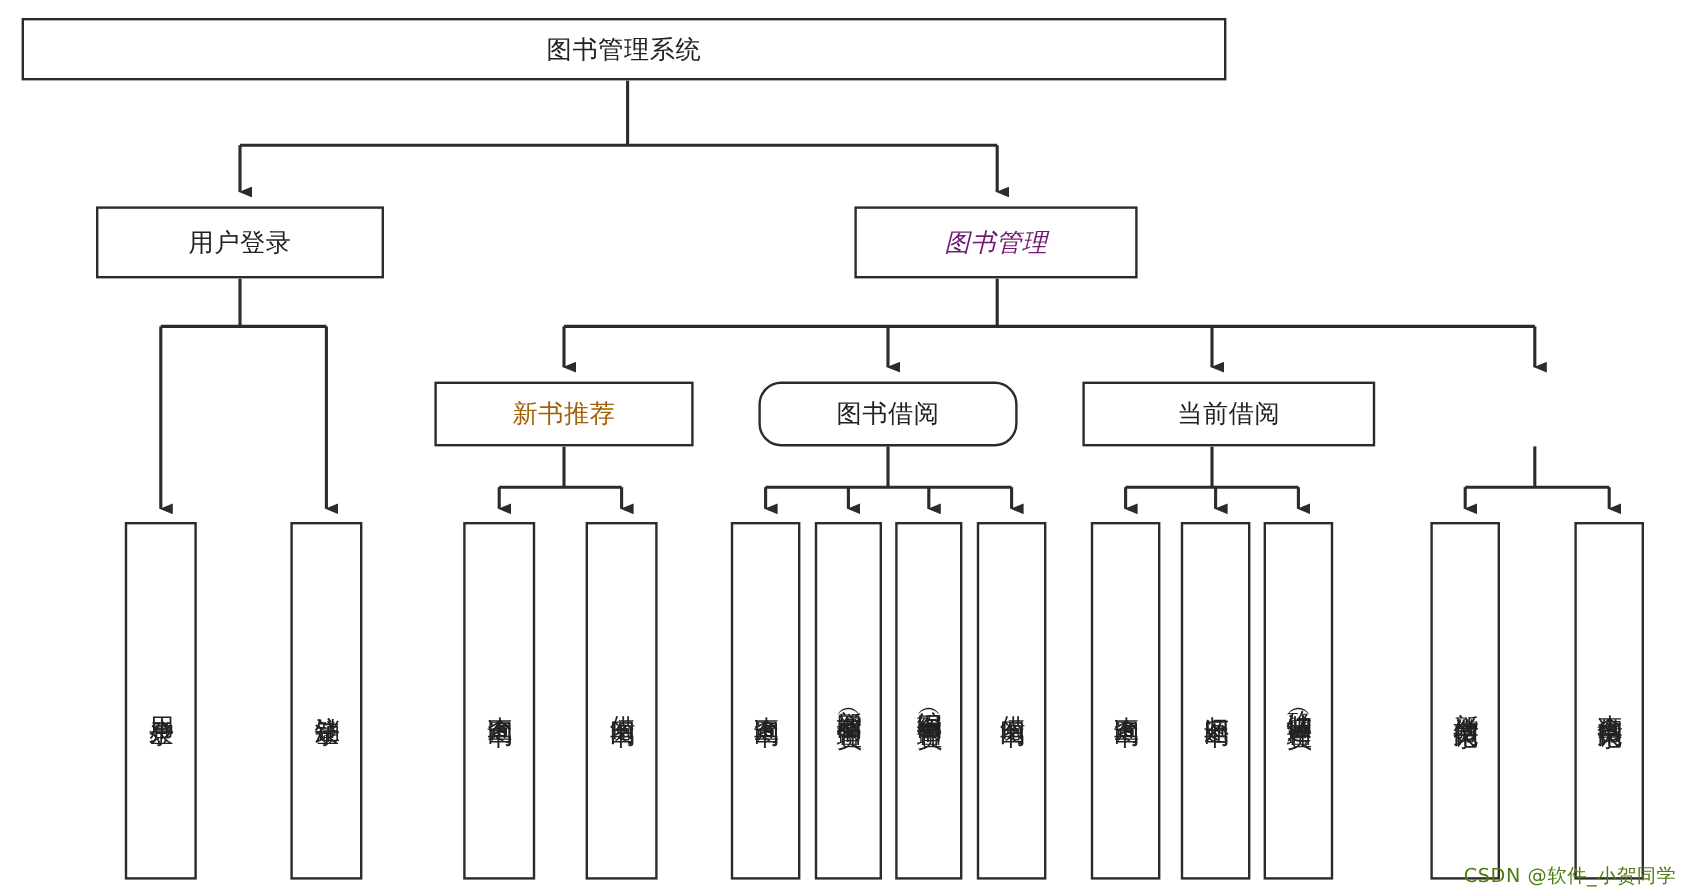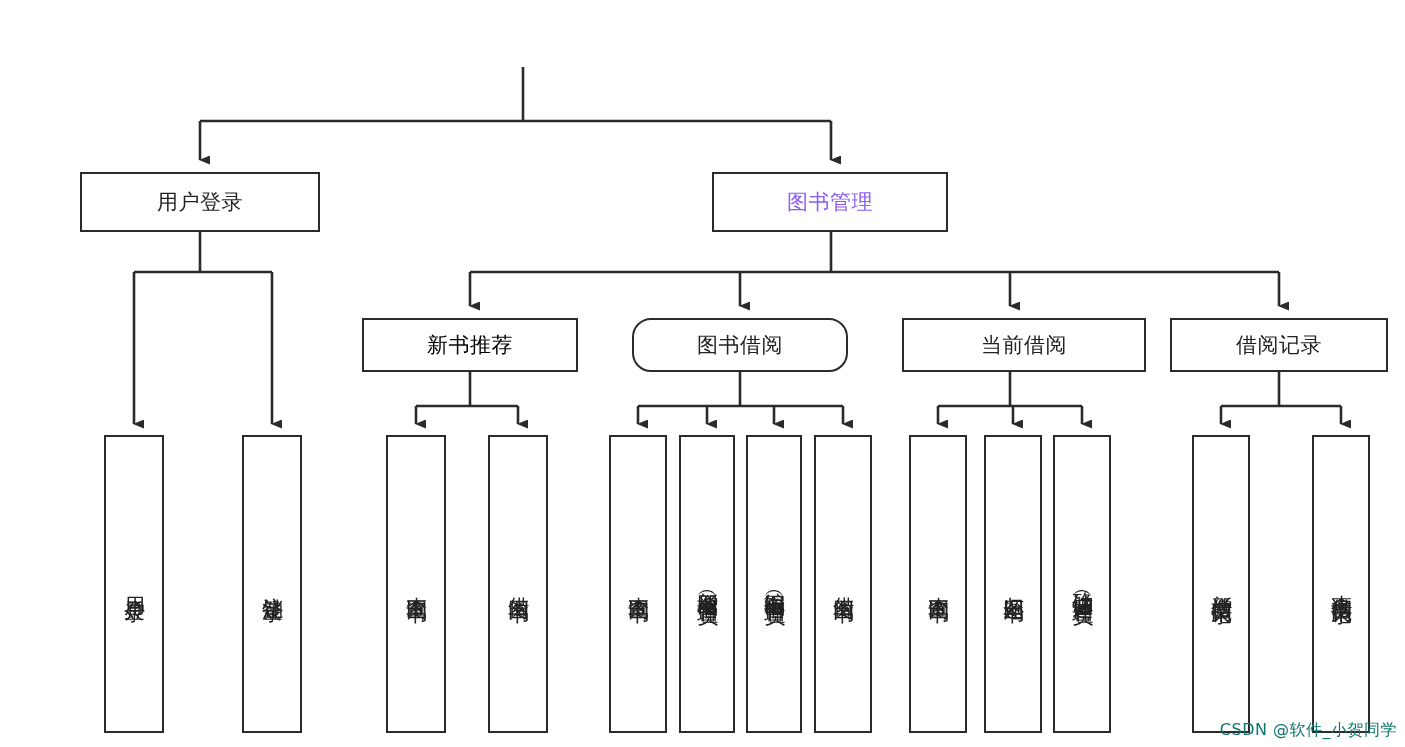--- a/index.html
+++ b/index.html
@@ -123,39 +123,39 @@
       <path d="M1013,406 L1013,424" marker-end="url(#arrowhead)"></path>
       <path d="M1082,406 L1082,424" marker-end="url(#arrowhead)"></path>
 
       <path d="M1279,372 L1279,406"></path>
       <path d="M1221,406 L1341,406"></path>
       <path d="M1221,406 L1221,424" marker-end="url(#arrowhead)"></path>
       <path d="M1341,406 L1341,424" marker-end="url(#arrowhead)"></path>
     </g>
   </svg>
 
+  <div class="node horiz" style="left: 18px; top: 15px; width: 1004px; height: 52px; border-color: rgb(43, 43, 43); background: rgb(255, 255, 255);">
+    <span class="node-label" style="color: rgb(34, 34, 34);">图书管理系统</span>
+  </div>
 
   <div class="node horiz" style="left: 80px; top: 172px; width: 240px; height: 60px; border-color: rgb(43, 43, 43); background: rgb(255, 255, 255);">
     <span class="node-label" style="color: rgb(34, 34, 34);">用户登录</span>
   </div>
   <div class="node horiz" style="left: 712px; top: 172px; width: 236px; height: 60px; border-color: rgb(43, 43, 43); background: rgb(255, 255, 255);">
-    <span class="node-label" style="color: #8b5cf6;">图书管理</span>
+    <span class="node-label" style="color: #701a75; font-style: italic;">图书管理</span>
   </div>
 
   <div class="node horiz" style="left: 362px; top: 318px; width: 216px; height: 54px; border-color: rgb(43, 43, 43); background: rgb(255, 255, 255);">
-    <span class="node-label" style="color: #000000;">新书推荐</span>
+    <span class="node-label" style="color: #a16207;">新书推荐</span>
   </div>
   <div class="node horiz" style="left: 632px; top: 318px; width: 216px; height: 54px; border-color: rgb(43, 43, 43); background: rgb(255, 255, 255); border-radius: 19px;">
     <span class="node-label" style="color: rgb(34, 34, 34);">图书借阅</span>
   </div>
   <div class="node horiz" style="left: 902px; top: 318px; width: 244px; height: 54px; border-color: rgb(43, 43, 43); background: rgb(255, 255, 255);">
     <span class="node-label" style="color: rgb(34, 34, 34);">当前借阅</span>
-  </div>
-  <div class="node horiz" style="left: 1170px; top: 318px; width: 218px; height: 54px; border-color: rgb(43, 43, 43); background: rgb(255, 255, 255);">
-    <span class="node-label" style="color: rgb(34, 34, 34);">借阅记录</span>
   </div>
 
   <div class="node vert" style="left: 104px; top: 435px; width: 60px; height: 298px; border-color: rgb(43, 43, 43); background: rgb(255, 255, 255);">
     <span class="node-label" style="color: rgb(34, 34, 34);">用户登录</span>
   </div>
   <div class="node vert" style="left: 242px; top: 435px; width: 60px; height: 298px; border-color: rgb(43, 43, 43); background: rgb(255, 255, 255);">
     <span class="node-label" style="color: rgb(34, 34, 34);">注销登录</span>
   </div>
   <div class="node vert" style="left: 386px; top: 435px; width: 60px; height: 298px; border-color: rgb(43, 43, 43); background: rgb(255, 255, 255);">
     <span class="node-label" style="color: rgb(34, 34, 34);">查询图书</span>
@@ -184,14 +184,14 @@
   <div class="node vert tall" style="left: 1053px; top: 435px; width: 58px; height: 298px; border-color: rgb(43, 43, 43); background: rgb(255, 255, 255);">
     <span class="node-label" style="color: rgb(34, 34, 34);">确认归还（管理员）</span>
   </div>
   <div class="node vert" style="left: 1192px; top: 435px; width: 58px; height: 298px; border-color: rgb(43, 43, 43); background: rgb(255, 255, 255);">
     <span class="node-label" style="color: rgb(34, 34, 34);">新增借阅记录</span>
   </div>
   <div class="node vert" style="left: 1312px; top: 435px; width: 58px; height: 298px; border-color: rgb(43, 43, 43); background: rgb(255, 255, 255);">
     <span class="node-label" style="color: rgb(34, 34, 34);">查询借阅记录</span>
   </div>
 
-  <div class="watermark" style="color: #0f766e;">CSDN @软件_小贺同学</div>
+  <div class="watermark" style="color: #4d7c0f;">CSDN @软件_小贺同学</div>
 </div>
 
 </body></html>

